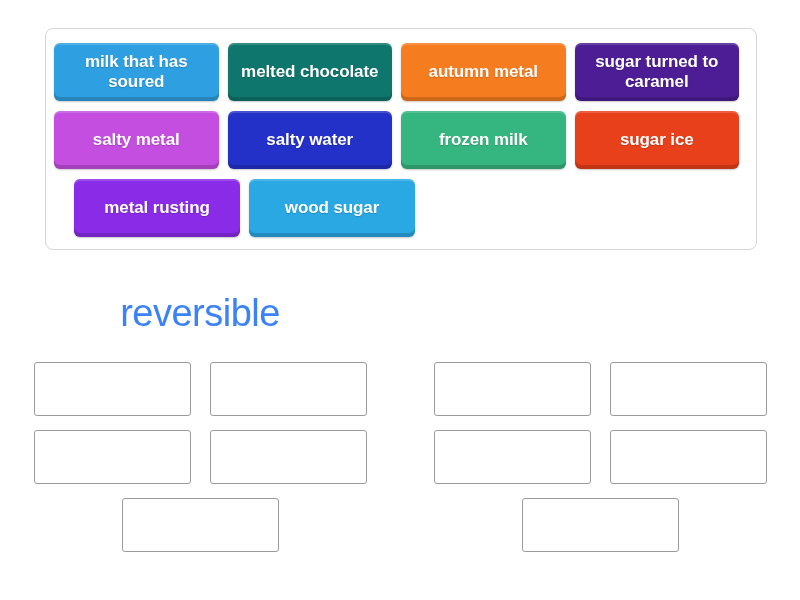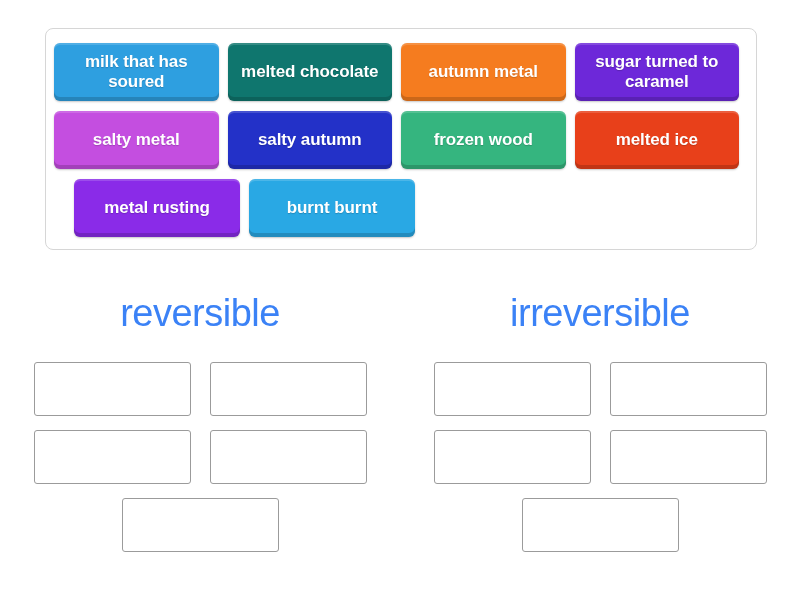--- a/index.html
+++ b/index.html
@@ -121,52 +121,51 @@
     <div class="tray-row">
       <div class="tile" style="background: rgb(46, 159, 224);">
         <span class="tile-label">milk that has soured</span>
       </div>
       <div class="tile" style="background: #0f766e;">
         <span class="tile-label">melted chocolate</span>
       </div>
       <div class="tile" style="background: rgb(245, 124, 31);">
         <span class="tile-label">autumn metal</span>
       </div>
-      <div class="tile" style="background: #6d28d9;">
+      <div class="tile" style="background: #4c1d95;">
         <span class="tile-label">sugar turned to caramel</span>
       </div>
     </div>
     <div class="tray-row">
       <div class="tile" style="background: rgb(196, 78, 224);">
         <span class="tile-label">salty metal</span>
       </div>
       <div class="tile" style="background: rgb(35, 49, 200);">
-        <span class="tile-label">salty autumn</span>
+        <span class="tile-label">salty water</span>
       </div>
       <div class="tile" style="background: rgb(53, 181, 127);">
-        <span class="tile-label">frozen wood</span>
+        <span class="tile-label">frozen milk</span>
       </div>
       <div class="tile" style="background: rgb(232, 64, 26);">
-        <span class="tile-label">melted ice</span>
+        <span class="tile-label">sugar ice</span>
       </div>
     </div>
     <div class="tray-row">
       <div class="tile" style="background: rgb(138, 43, 232); margin-left: 20px;">
         <span class="tile-label">metal rusting</span>
       </div>
       <div class="tile" style="background: rgb(41, 168, 228);">
-        <span class="tile-label">burnt burnt</span>
+        <span class="tile-label">wood sugar</span>
       </div>
     </div>
   </div>
 </div>
 
 <div class="headings">
   <div class="heading">reversible</div>
-  <div class="heading">irreversible</div>
 </div>
 
 <div class="columns">
   <div class="column">
     <div class="dropzone"></div>
     <div class="dropzone"></div>
     <div class="dropzone"></div>
     <div class="dropzone"></div>
     <div class="dropzone"></div>
   </div>

